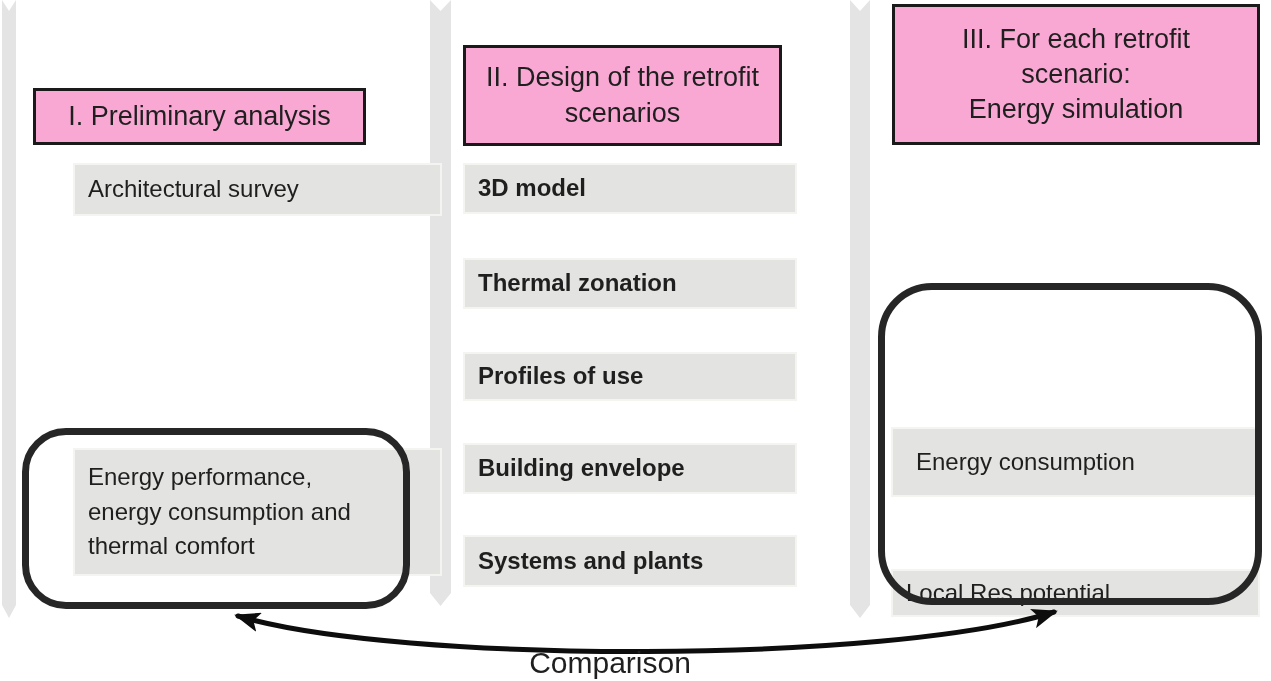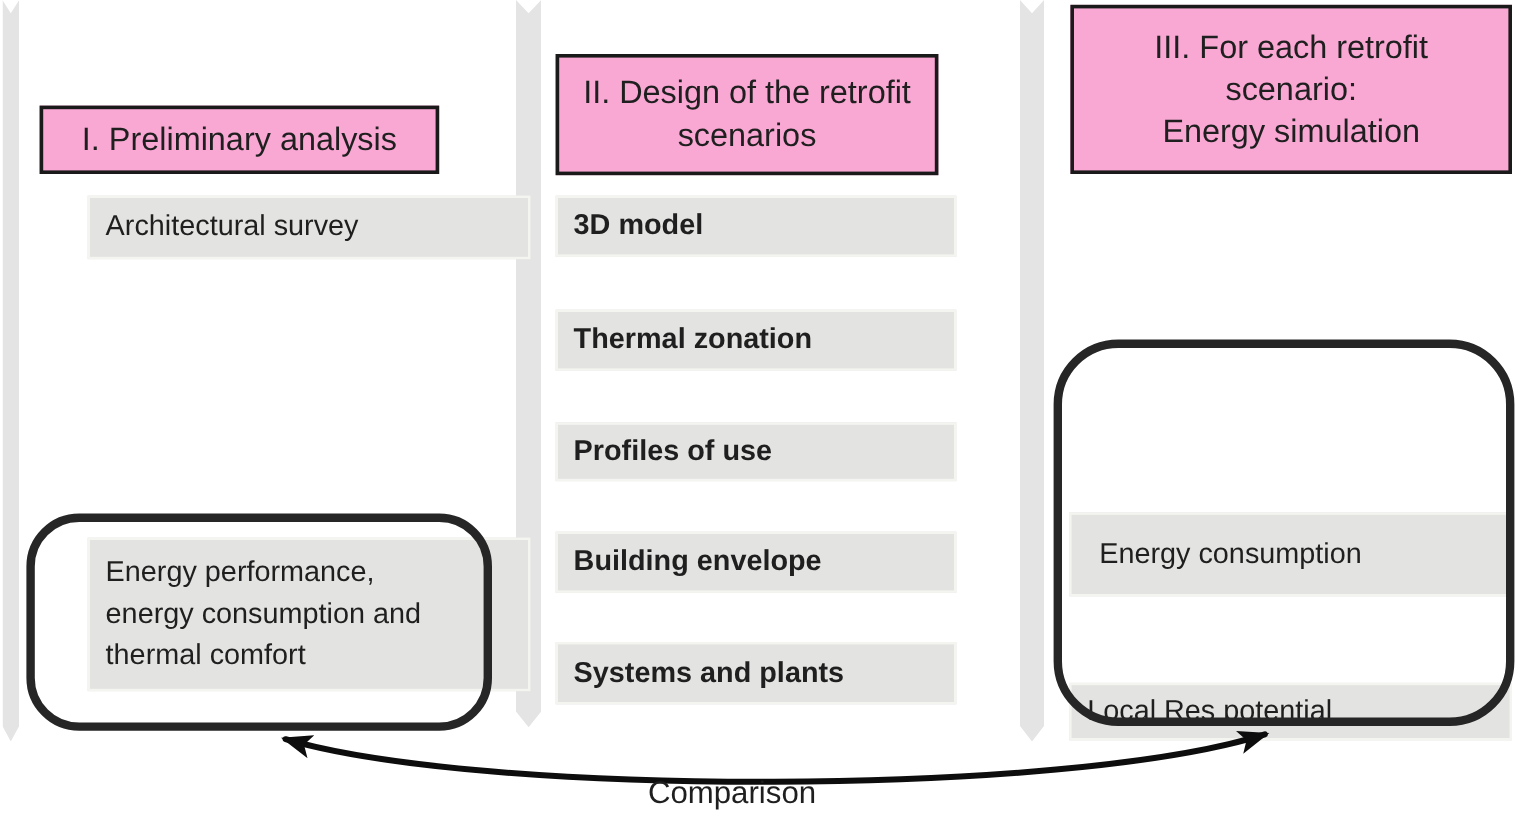--- a/index.html
+++ b/index.html
@@ -67,21 +67,21 @@
     border:7px solid var(--highlight_border,#262626);
     background:transparent;
   }
   .hl1{left:22px;top:428px;width:388px;height:181px;border-radius:44px;}
   .hl3{left:878px;top:283px;width:384px;height:322px;border-radius:54px;}
 
   .arrow-layer{position:absolute;left:0;top:0;pointer-events:none;}
 
   .comparison-label{
     position:absolute;left:498px;top:645px;width:224px;
-    text-align:center;font-size:26px;line-height:1.2;
+    text-align:center;font-size:30px;line-height:1.2;
     color:var(--text_color,#1f1f1f);
   }
 </style>
 </head>
 <body>
 
 <div class="canvas">
 
   <div class="ribbon r1"></div>
   <div class="ribbon r2"></div>

